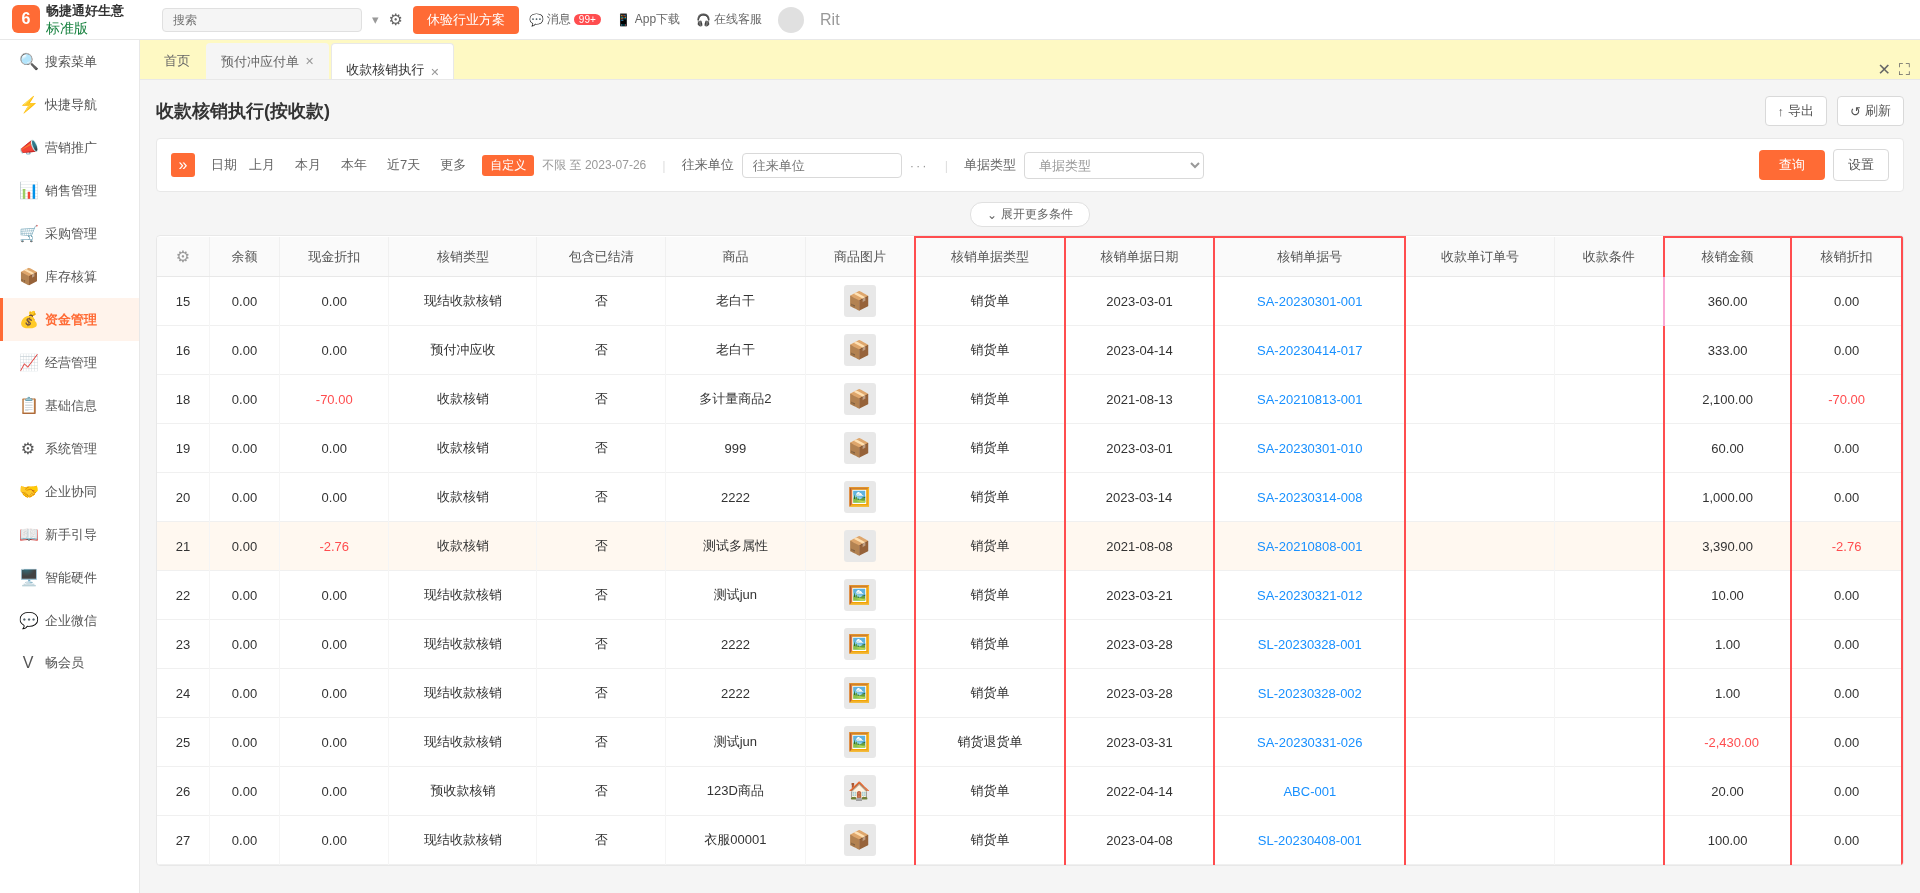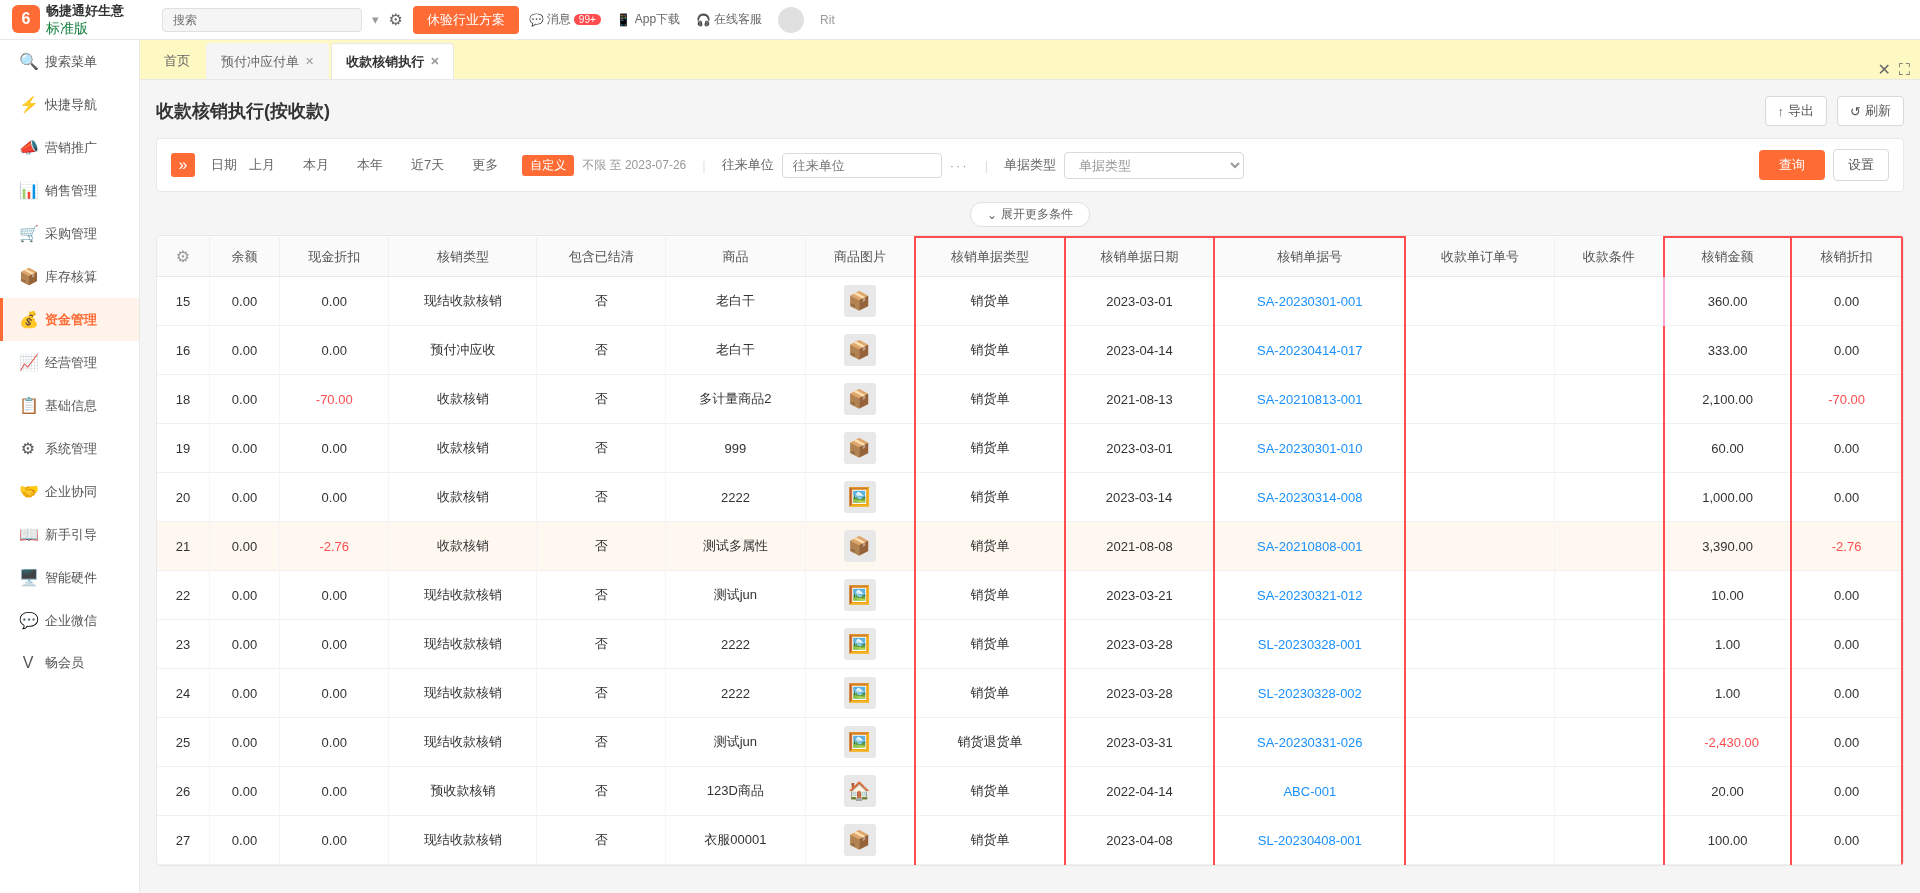--- a/index.html
+++ b/index.html
@@ -151,21 +151,22 @@
       color: #666;
       border: 1px solid transparent;
       border-bottom: none;
       border-radius: 4px 4px 0 0;
       background: #f5f5f5;
     }
     .tab.active {
       background: #fff;
       color: #333;
       border-color: #e8e8e8;
-      font-weight: 700;
+      font-weight: 400;
+      align-items: flex-end;
     }
     .tab-home {
       background: none;
       color: #666;
       border: none;
       font-size: 13px;
     }
     .tab-close {
       font-size: 11px;
       color: #999;
@@ -261,21 +262,21 @@
     }
     .filter-group {
       display: flex;
       align-items: center;
       gap: 8px;
     }
     .filter-label { color: #666; font-size: 13px; }
     .filter-date-options {
       display: flex;
       align-items: center;
-      gap: 20px;
+      gap: 12px;
     }
     .date-option {
       color: #666;
       font-size: 13px;
       cursor: pointer;
       padding: 2px 4px;
     }
     .date-custom {
       background: #ff6b35;
       color: white;
@@ -441,21 +442,21 @@
     </div>
     <div class="top-icon-item">
       <span>📱</span>
       <span>App下载</span>
     </div>
     <div class="top-icon-item">
       <span>🎧</span>
       <span>在线客服</span>
     </div>
     <div class="user-avatar"></div>
-    <span style="color:#999;font-size:12px;">Rit</span>
+    <span style="color:#999;font-size:16px;">Rit</span>
   </div>
 </div>
 
 <div class="main-layout">
 
   <div class="sidebar">
     <div class="sidebar-item">
       <span class="sidebar-icon">🔍</span>
       <span>搜索菜单</span>
     </div>

